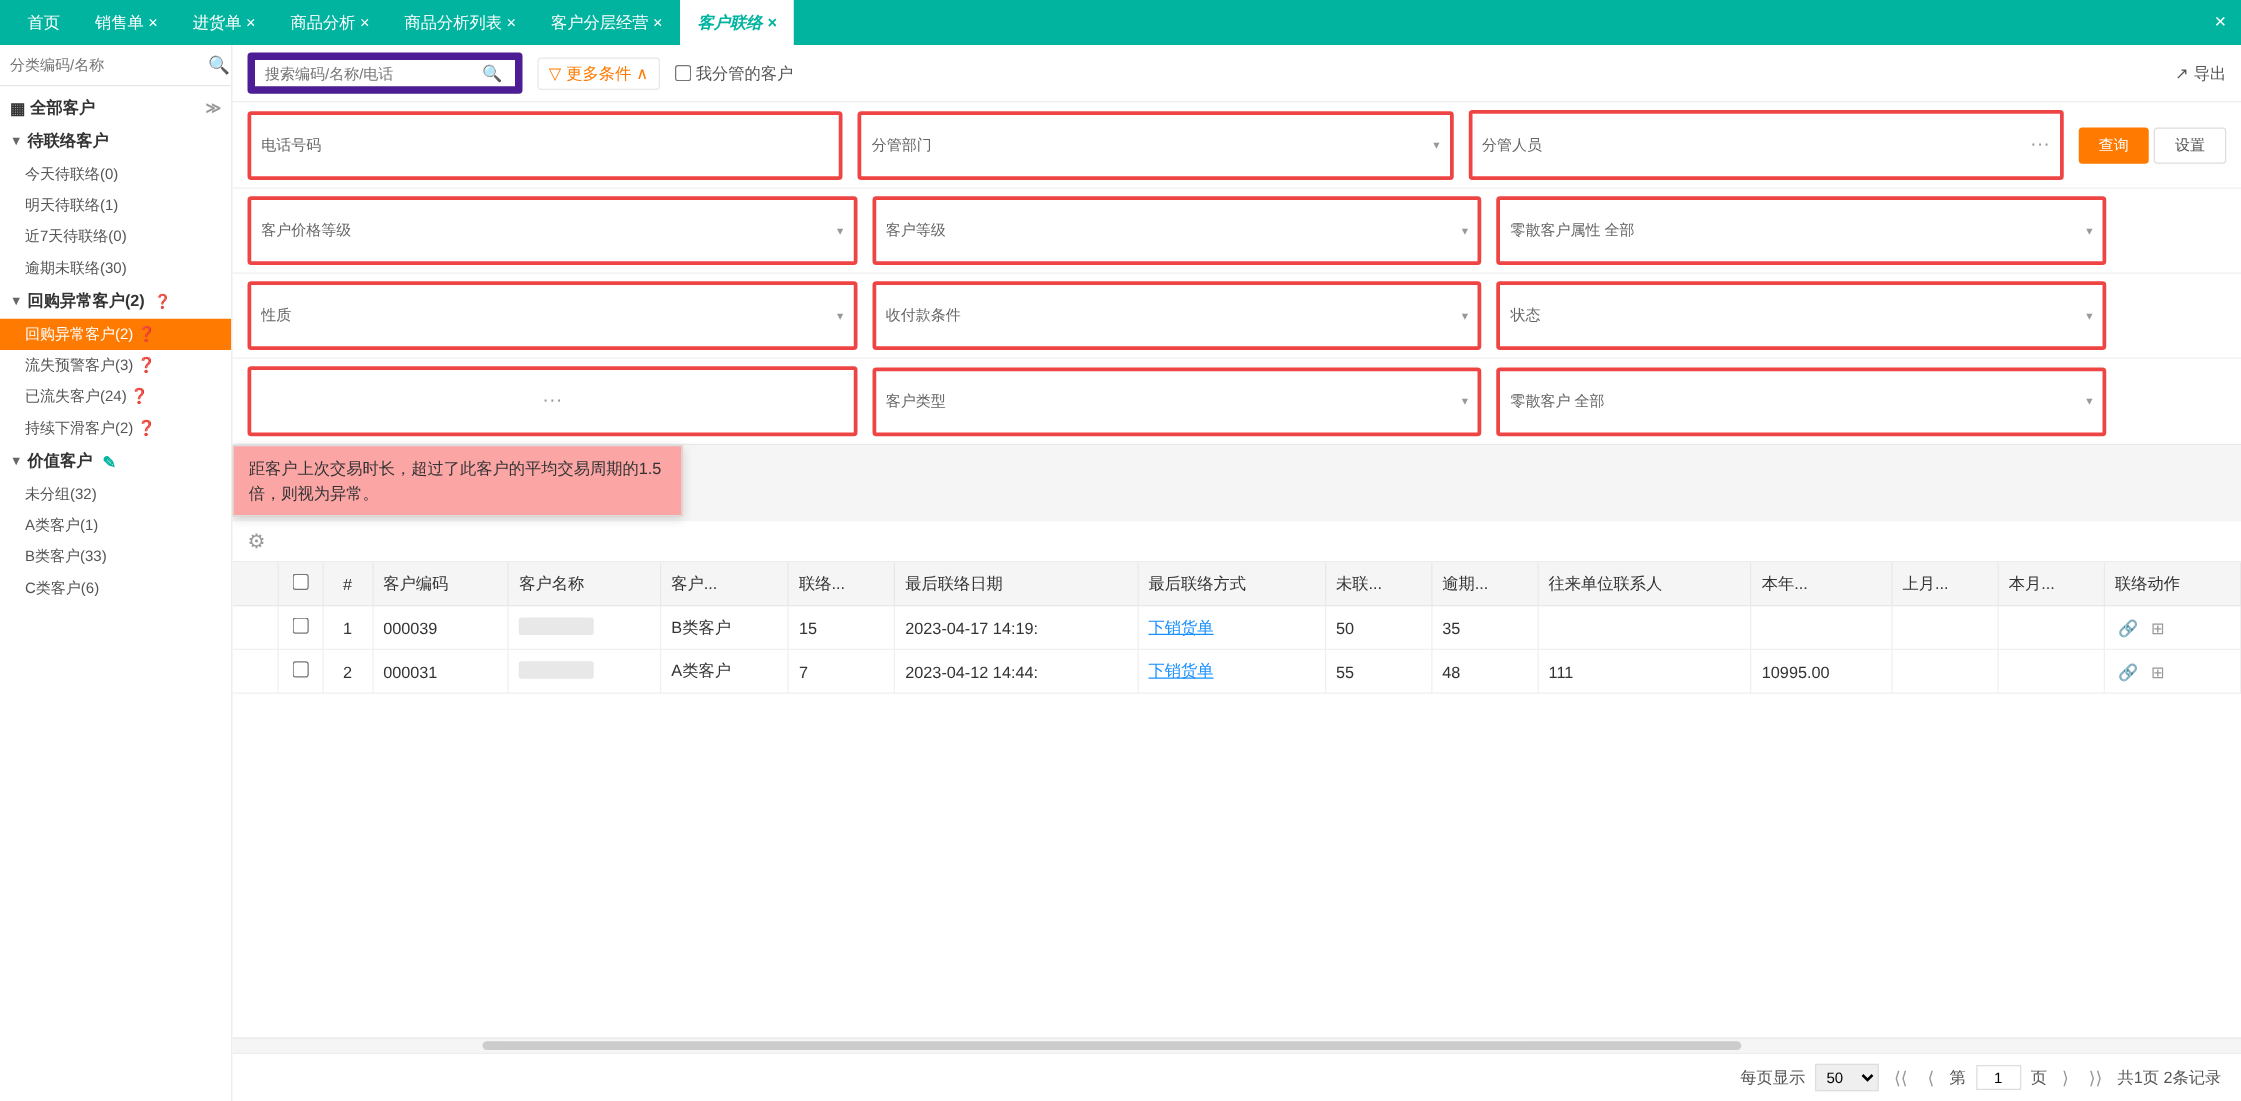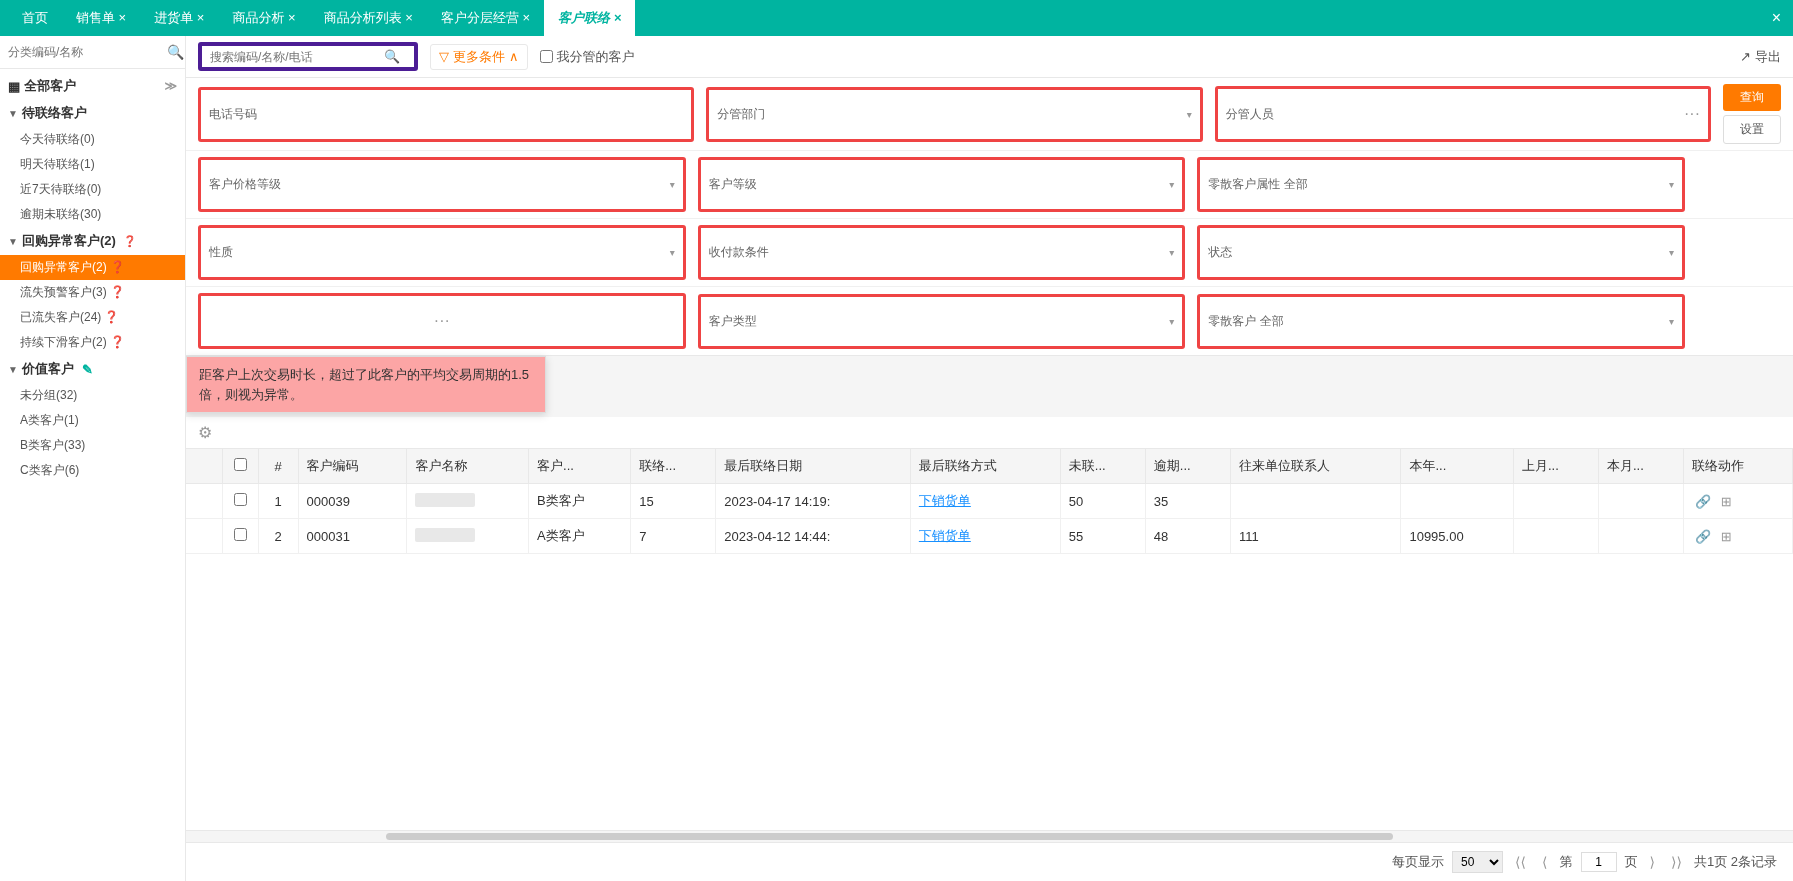--- a/index.html
+++ b/index.html
@@ -134,21 +134,21 @@
       padding: 6px 12px;
       display: flex;
       align-items: center;
       gap: 12px;
       border-bottom: 1px solid #e8e8e8;
       flex-shrink: 0;
     }
     .filter-search {
       display: flex;
       align-items: center;
-      border: 4px solid #4c1d95;
+      border: 6px solid #4c1d95;
       border-radius: 3px;
       padding: 3px 8px;
       gap: 4px;
       width: 220px;
     }
     .filter-search input {
       border: none;
       outline: none;
       font-size: 12px;
       width: 170px;
@@ -211,21 +211,21 @@
       white-space: nowrap;
       flex-shrink: 0;
     }
     .filter-item .dropdown-arrow {
       margin-left: auto;
       color: #999;
       font-size: 10px;
     }
     .action-buttons {
       display: flex;
-      flex-direction: column;
+      flex-direction: row;
       gap: 4px;
       flex-shrink: 0;
     }
     .btn-query {
       background: #ff7a00;
       color: #fff;
       border: none;
       padding: 5px 16px;
       border-radius: 3px;
       cursor: pointer;

